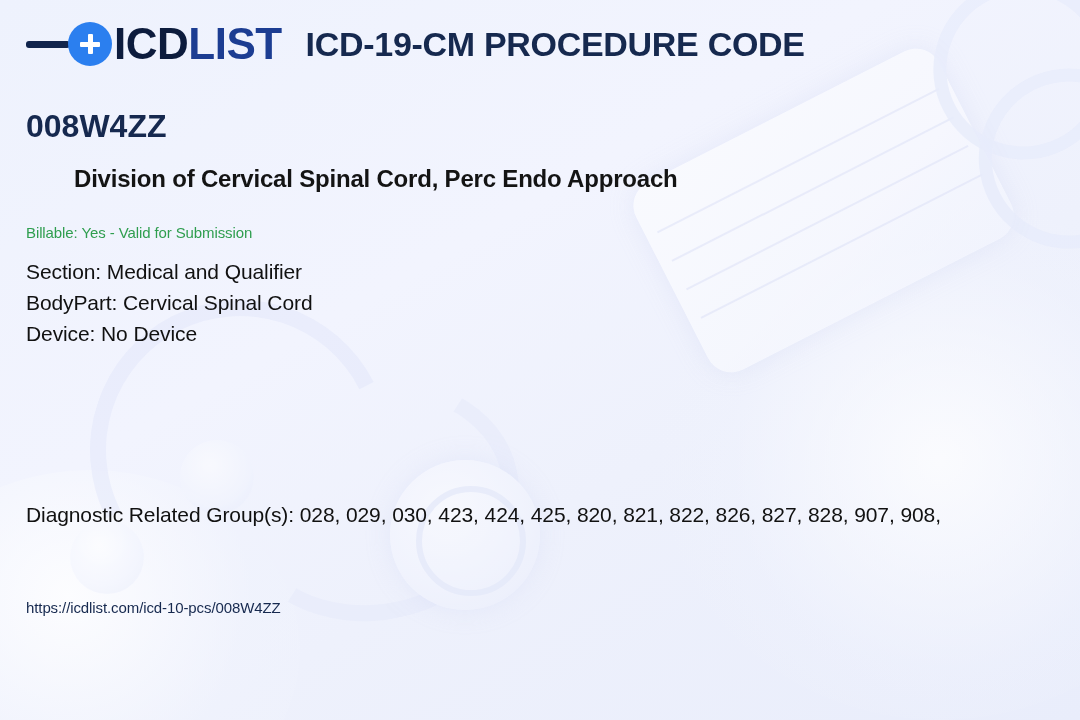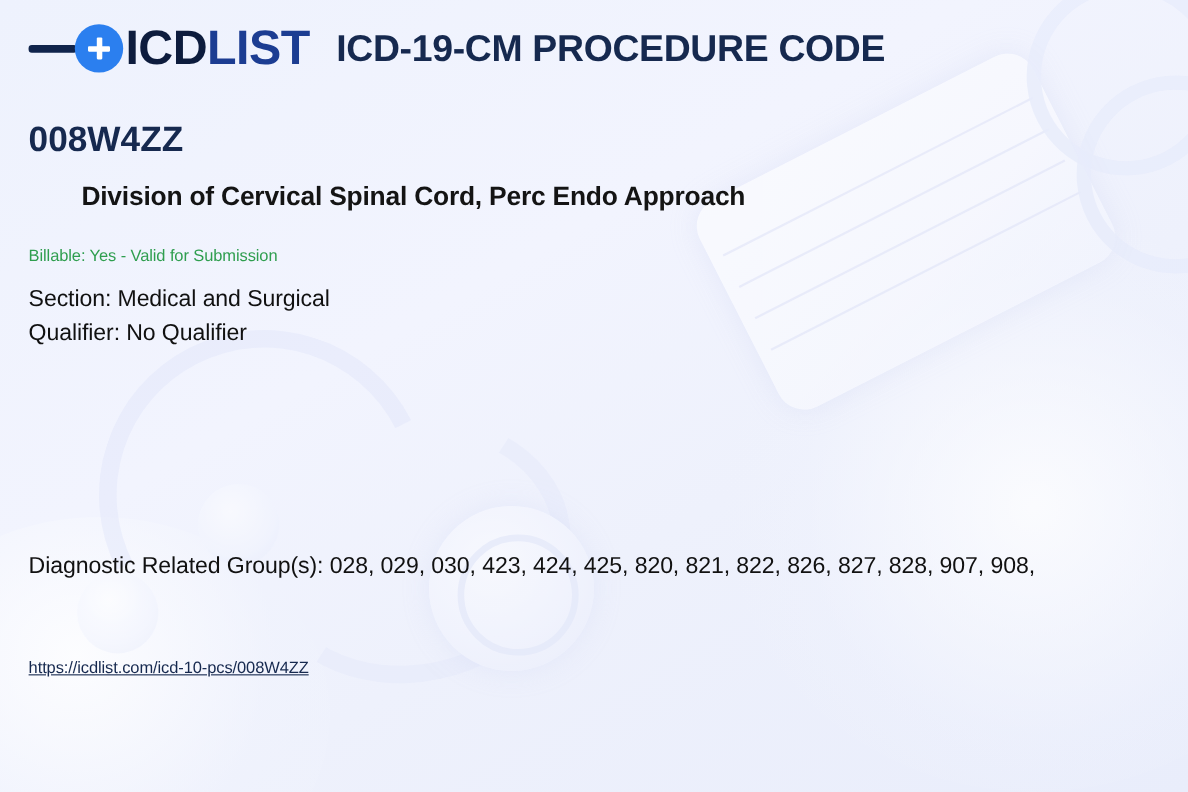--- a/index.html
+++ b/index.html
@@ -274,21 +274,20 @@
   }
 
   #url {
     position: absolute;
     top: 599px;
     left: 26px;
     font-size: 15px;
     color: #16294f;
     letter-spacing: -0.1px;
     white-space: nowrap;
-    text-decoration: underline;
   }
 </style>
 </head>
 <body>
 
 <div id="card">
 
   <div class="wm wm-glow"></div>
   <div class="wm wm-bowl"></div>
 
@@ -323,22 +322,23 @@
       </div>
       <div id="header-title">ICD-19-CM PROCEDURE CODE</div>
     </div>
 
     <div id="code">008W4ZZ</div>
     <div id="description">Division of Cervical Spinal Cord, Perc Endo Approach</div>
 
     <div id="billable">Billable: Yes - Valid for Submission</div>
 
     <div id="details">
-      <div class="detail-line">Section: Medical and Surgical</div>
-      <div class="detail-line">Qualifier: No Qualifier</div>
+      <div class="detail-line">Section: Medical and Qualifier</div>
+      <div class="detail-line">BodyPart: Cervical Spinal Cord</div>
+      <div class="detail-line">Device: No Device</div>
     </div>
 
     <div id="drg">Diagnostic Related Group(s): 028, 029, 030, 423, 424, 425, 820, 821, 822, 826, 827, 828, 907, 908,</div>
 
     <div id="url">https://icdlist.com/icd-10-pcs/008W4ZZ</div>
 
   </div>
 </div>
 
 </body></html>

